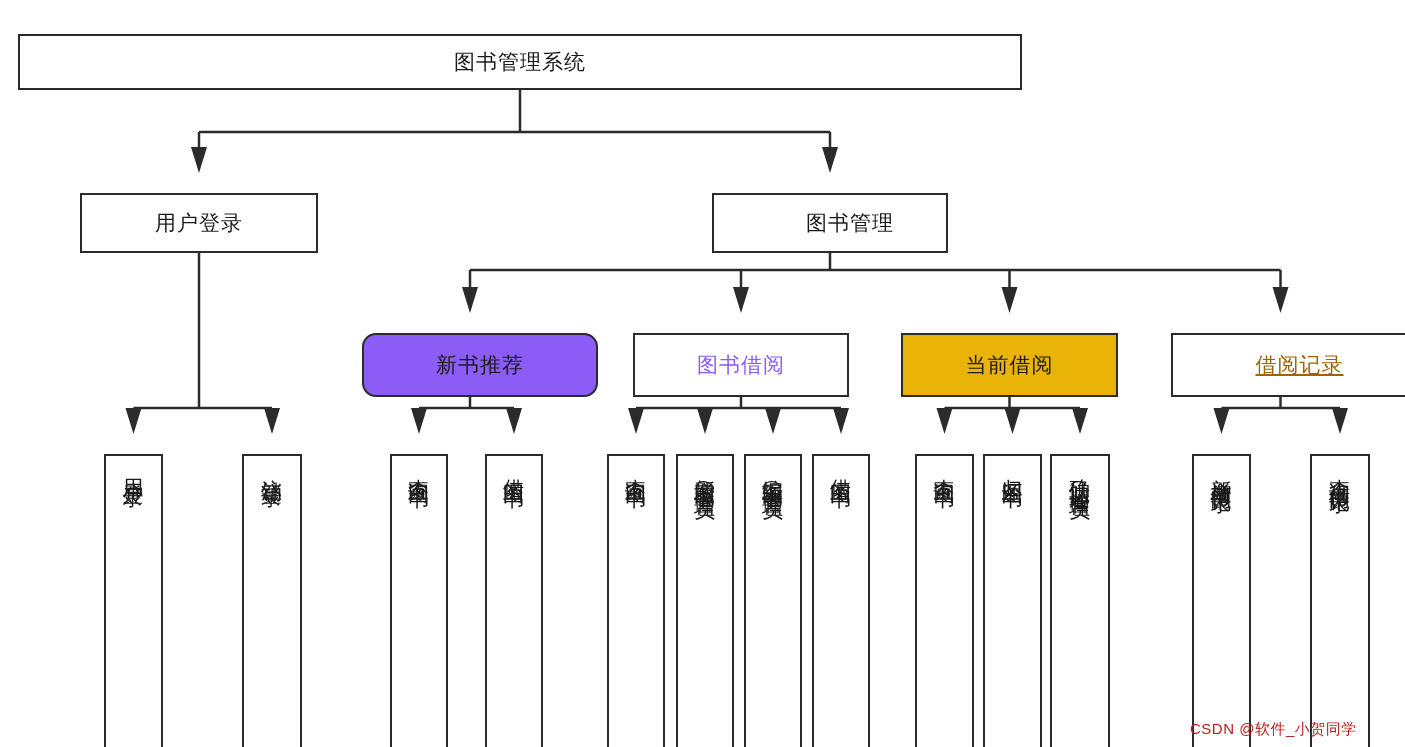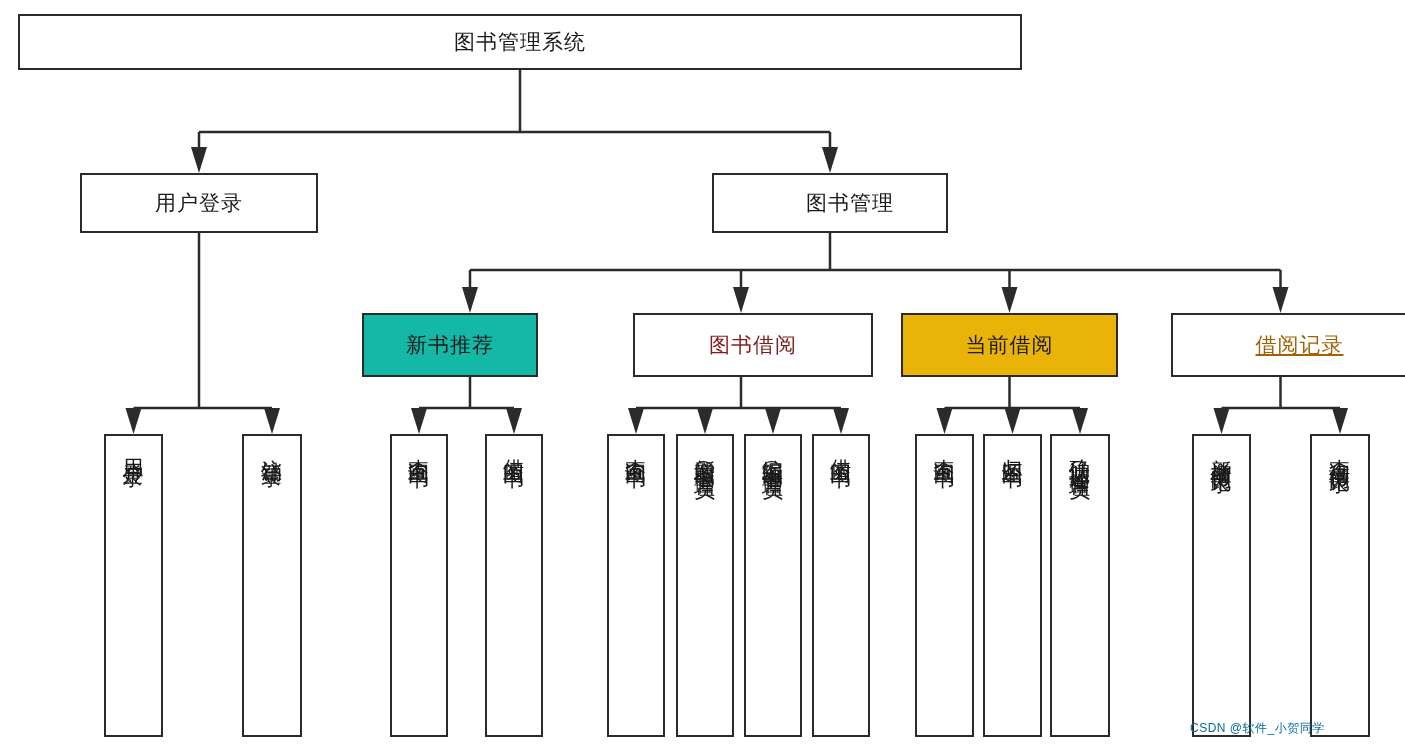--- a/index.html
+++ b/index.html
@@ -27,42 +27,43 @@
   }
   .node {
     position: absolute;
     box-sizing: border-box;
     background: #ffffff;
     border: 2px solid #2b2b2b;
     display: flex;
     align-items: center;
     justify-content: center;
     color: #1a1a1a;
+    margin-top: 20px;
   }
   .node.horiz {
     font-size: 21px;
     letter-spacing: 1px;
   }
   .node.vert {
     align-items: flex-start;
     justify-content: center;
     padding-top: 6px;
     font-size: 21px;
   }
   .node.vert .vtext {
     writing-mode: vertical-rl;
     text-orientation: upright;
     letter-spacing: 3px;
     line-height: 1;
     white-space: nowrap;
   }
   .watermark {
     position: absolute;
-    font-size: 12px;
-    color: #0369a1;
+    font-size: 15px;
+    color: #b91c1c;
     white-space: nowrap;
     letter-spacing: 0.5px;
   }
 </style>
 </head>
 <body>
 
 <div id="canvas">
 
   <svg id="wires" viewBox="0 0 1405 747" xmlns="http://www.w3.org/2000/svg">
@@ -123,24 +124,24 @@
   <div id="nodes">
       <div class="node horiz" style="left: 18px; top: 14px; width: 1004px; height: 56px; border-color: rgb(43, 43, 43); background: rgb(255, 255, 255); color: rgb(26, 26, 26);">
         <span>图书管理系统</span>
       </div>
       <div class="node horiz" style="left: 80px; top: 173px; width: 238px; height: 60px; border-color: rgb(43, 43, 43); background: rgb(255, 255, 255); color: rgb(26, 26, 26);">
         <span>用户登录</span>
       </div>
       <div class="node horiz" style="left: 712px; top: 173px; width: 236px; height: 60px; border-color: rgb(43, 43, 43); background: rgb(255, 255, 255); color: rgb(26, 26, 26); padding-left: 40px;">
         <span>图书管理</span>
       </div>
-      <div class="node horiz" style="left: 362px; top: 313px; width: 176px; height: 64px; border-color: rgb(43, 43, 43); background: #14b8a6; color: rgb(26, 26, 26);">
+      <div class="node horiz" style="left: 362px; top: 313px; width: 236px; height: 64px; border-color: rgb(43, 43, 43); background: #8b5cf6; color: rgb(26, 26, 26); border-radius: 14px;">
         <span>新书推荐</span>
       </div>
-      <div class="node horiz" style="left: 633px; top: 313px; width: 240px; height: 64px; border-color: rgb(43, 43, 43); background: rgb(255, 255, 255); color: #7f1d1d;">
+      <div class="node horiz" style="left: 633px; top: 313px; width: 216px; height: 64px; border-color: rgb(43, 43, 43); background: rgb(255, 255, 255); color: #8b5cf6;">
         <span>图书借阅</span>
       </div>
       <div class="node horiz" style="left: 901px; top: 313px; width: 217px; height: 64px; border-color: rgb(43, 43, 43); background: #eab308; color: rgb(26, 26, 26);">
         <span>当前借阅</span>
       </div>
       <div class="node horiz" style="left: 1171px; top: 313px; width: 257px; height: 64px; border-color: rgb(43, 43, 43); background: rgb(255, 255, 255); color: #a16207; text-decoration: underline;">
         <span>借阅记录</span>
       </div>
       <div class="node vert" style="left: 104px; top: 434px; width: 59px; height: 303px; border-color: rgb(43, 43, 43); background: rgb(255, 255, 255); color: rgb(26, 26, 26);">
         <span class="vtext">用户登录</span>

